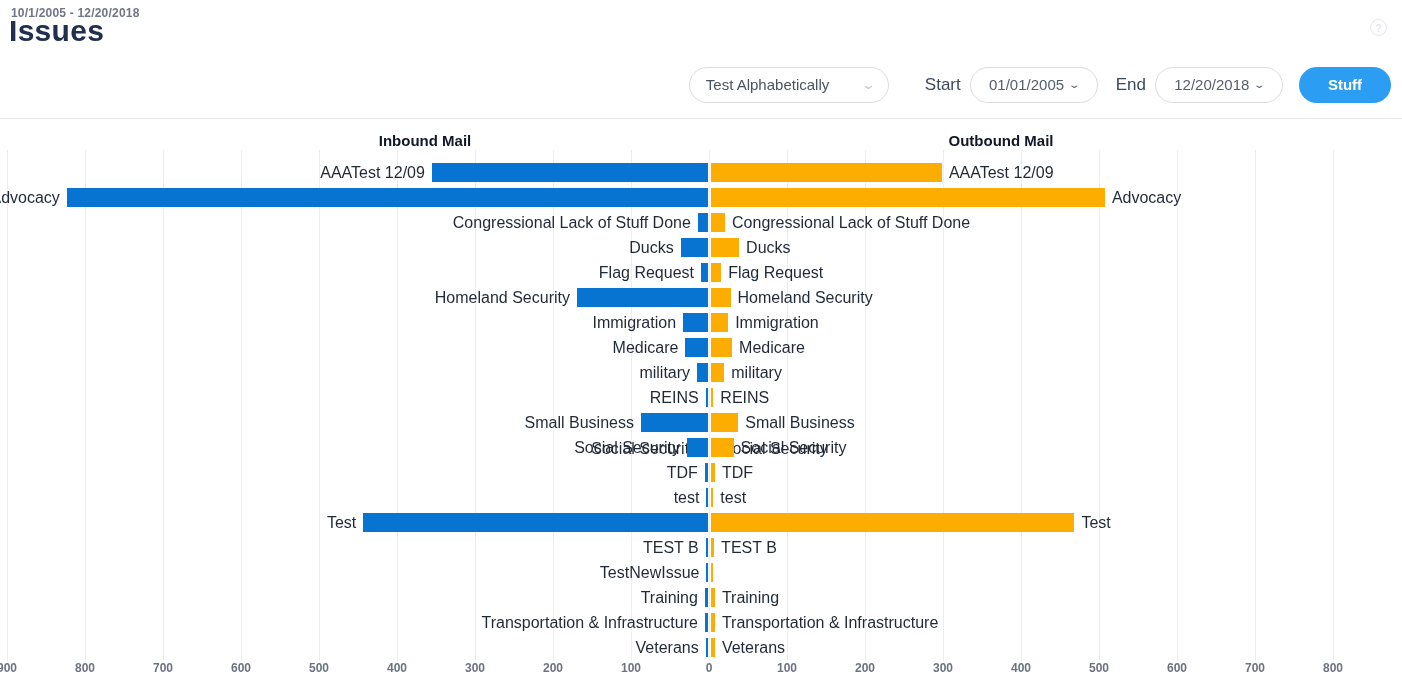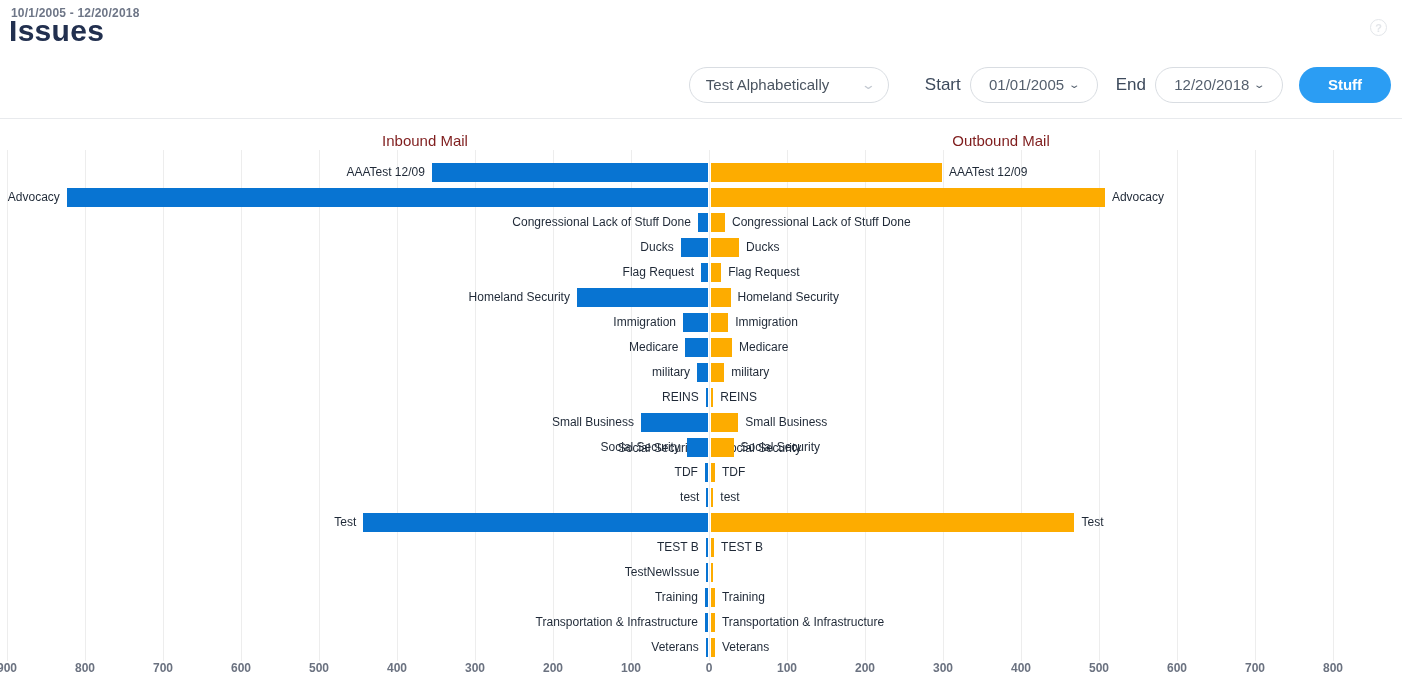--- a/index.html
+++ b/index.html
@@ -28,28 +28,28 @@
   .ctl-label.end { margin-left:18px; }
   .date-pill { width:128px; justify-content:center; gap:6px; }
   .date-pill .val { font-size:15px; color:#55606e; }
   .date-pill .chev2 { color:#55606e; font-size:10px; transform:scaleX(1.5); }
   .update-btn { margin-left:16px; width:92px; height:36px; border:none; border-radius:18px;
                 background:#2b9df3; color:#fff; font-size:15px; font-weight:bold;
                 font-family:"Liberation Sans", sans-serif; cursor:pointer; }
   .divider { position:absolute; left:0; top:118px; width:1402px; height:1px; background:#e8eaed; }
 
   
-  .col-header { position:absolute; top:132px; font-size:15px; font-weight:normal; color:#7f1d1d;
+  .col-header { position:absolute; top:132px; font-size:15px; font-weight:bold; color:#0f172a;
                 transform:translateX(-50%); white-space:nowrap; }
   .plot { position:absolute; left:0; top:150px; width:1402px; height:511px; }
   .gridline { position:absolute; top:0; width:1px; height:511px; background:#ededed; }
   .rows { position:absolute; left:0; top:10px; width:1402px; }
   .row { position:absolute; left:0; width:1402px; height:25px; }
   .bar { position:absolute; top:3px; height:19px; }
-  .row-label { position:absolute; top:0; height:25px; line-height:25px; font-size:12px;
+  .row-label { position:absolute; top:0; height:25px; line-height:25px; font-size:16px;
                color:#1f2937; white-space:nowrap; }
   .ticks { position:absolute; left:0; top:661px; width:1402px; height:20px; }
   .tick-label { position:absolute; transform:translateX(-50%); font-size:12px; font-weight:bold;
                 color:#6b7280; white-space:nowrap; }
 </style>
 </head>
 <body>
 
 <div class="stage">
 

